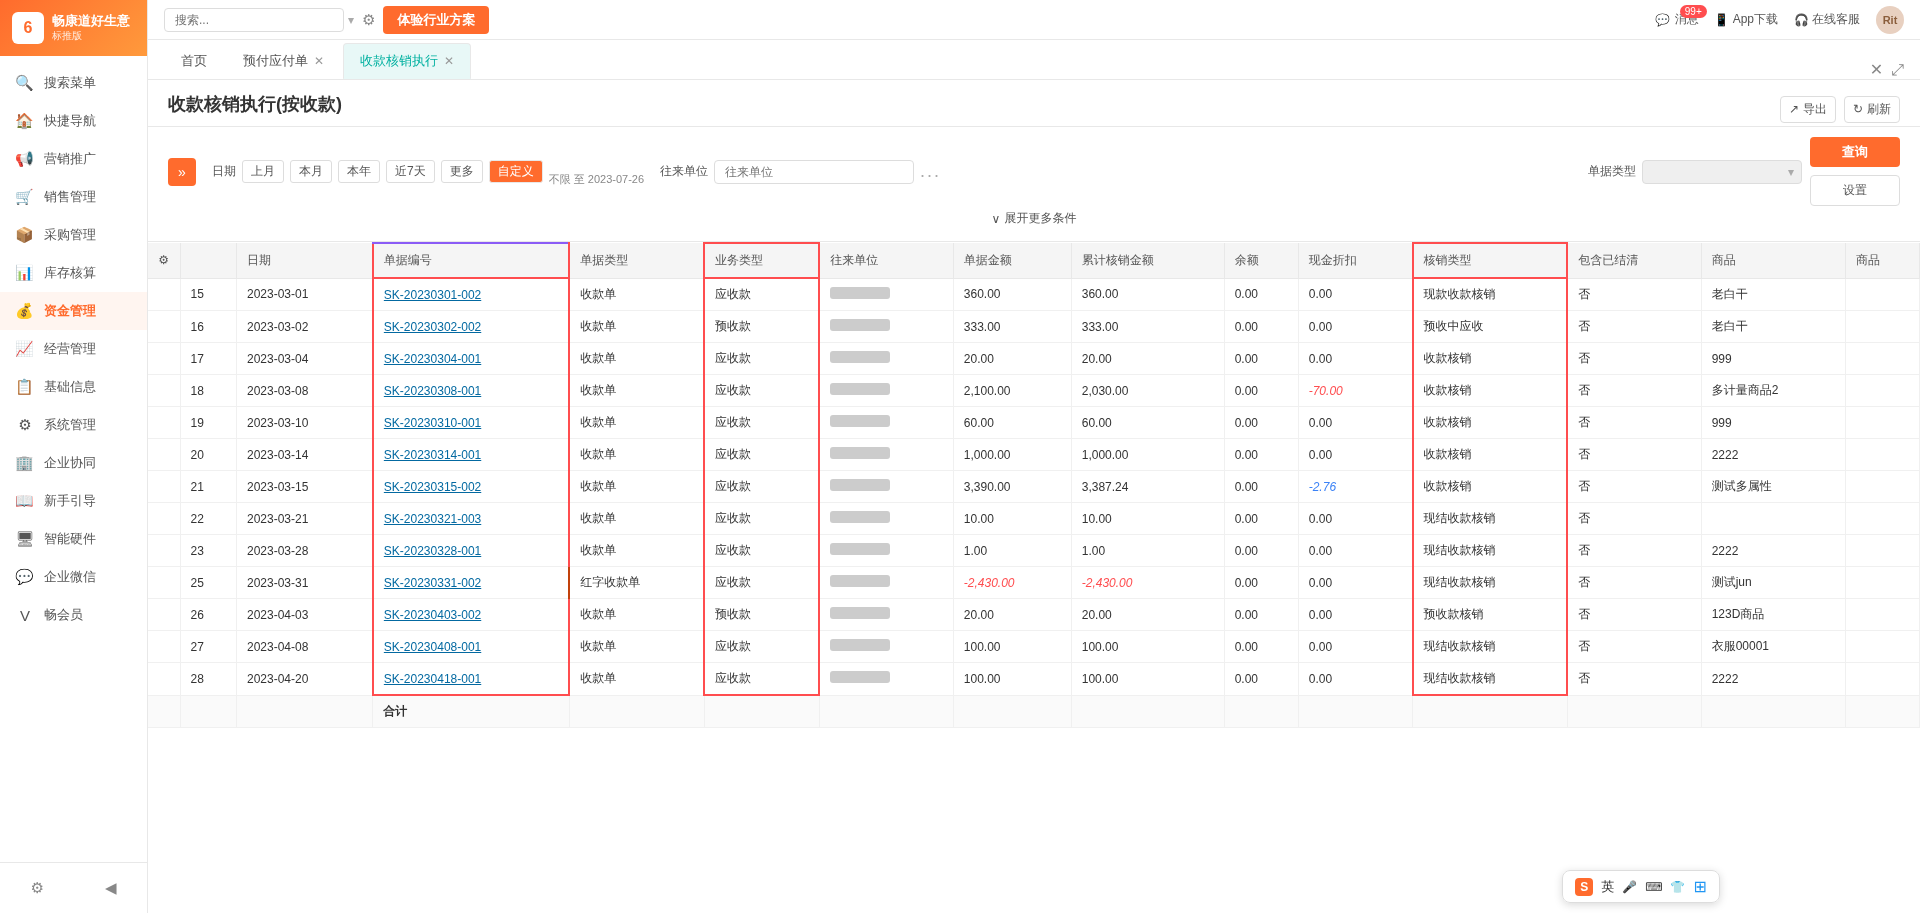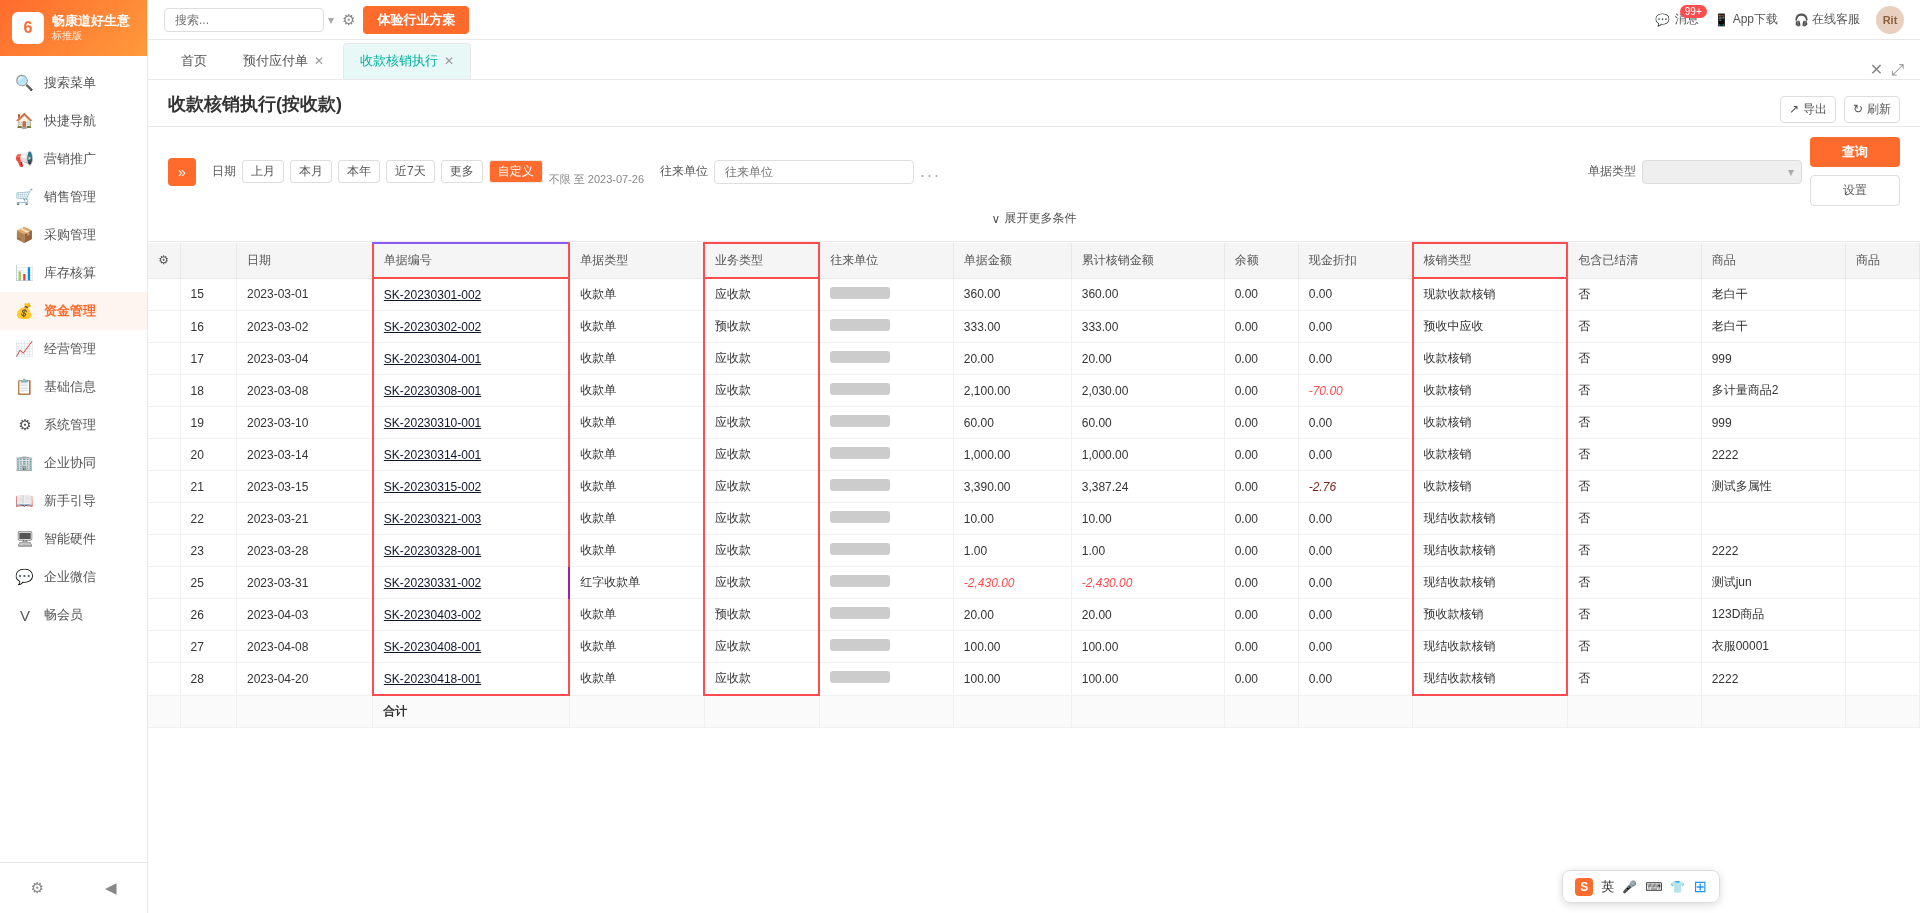--- a/index.html
+++ b/index.html
@@ -67,21 +67,21 @@
     .filter-right-btns { display: flex; flex-direction: column; gap: 4px; min-width: 80px; }
 
     
     .table-container { flex: 1; overflow: auto; background: #fff; margin: 0; }
     table { width: 100%; border-collapse: collapse; font-size: 12px; }
     thead tr { background: #f5f5f5; }
     th { padding: 8px 10px; text-align: left; border-bottom: 1px solid #e8e8e8; border-right: 1px solid #e8e8e8; font-weight: 500; color: #555; white-space: nowrap; }
     td { padding: 7px 10px; border-bottom: 1px solid #f0f0f0; border-right: 1px solid #f0f0f0; color: #333; white-space: nowrap; }
     tr.highlighted td { background: #fff9e8; }
     .col-settings { width: 32px; text-align: center; }
-    .link { color: #0f172a; text-decoration: underline; cursor: pointer; }
+    .link { color: #0369a1; text-decoration: underline; cursor: pointer; }
     .text-red { color: #ff4d4f; font-style: italic; }
     .blurred { background: #ccc; color: transparent; border-radius: 3px; display: inline-block; min-width: 60px; height: 12px; }
     .footer-row td { background: #fafafa; font-weight: bold; border-top: 1px solid #e8e8e8; }
 
     
     .table-container::-webkit-scrollbar { height: 6px; width: 6px; }
     .table-container::-webkit-scrollbar-thumb { background: #ccc; border-radius: 3px; }
 
     
     .input-toolbar { position: fixed; bottom: 10px; right: 10px; background: rgba(255,255,255,0.9); border: 1px solid #ddd; border-radius: 8px; padding: 6px 12px; display: flex; align-items: center; gap: 10px; box-shadow: 0 2px 8px rgba(0,0,0,0.15); z-index: 999; }
@@ -168,21 +168,21 @@
     <div class="sidebar-bottom-btn">⚙</div>
     <div class="sidebar-bottom-btn">◀</div>
   </div>
 </div>
 
 <div class="main">
 
   <div class="header">
     <div class="header-left">
       <div class="header-breadcrumb">
-        <input type="text" class="filter-input" style="width: 160px; color: #3b82f6;" placeholder="搜索...">
+        <input type="text" class="filter-input" style="width: 180px; color: #3b82f6;" placeholder="搜索...">
         <span style="color:#aaa; font-size:12px;">▾</span>
       </div>
       <div class="header-settings">⚙</div>
       <button class="btn-industry">体验行业方案</button>
     </div>
     <div class="header-right">
       <div class="header-msg">
         <span>💬</span>
         <span>消息</span>
         <span class="badge">99+</span>
@@ -407,21 +407,21 @@
       <td></td>
       <td>21</td>
       <td>2023-03-15</td>
       <td style="border-left:2px solid #ff4d4f; border-right:2px solid #ff4d4f;"><span class="link">SK-20230315-002</span></td>
       <td>收款单</td>
       <td style="border-left:2px solid #ff4d4f; border-right:2px solid #ff4d4f;">应收款</td>
       <td><span class="blurred"></span></td>
       <td>3,390.00</td>
       <td>3,387.24</td>
       <td>0.00</td>
-      <td class="text-red" style="color: #7f1d1d;">-2.76</td>
+      <td class="text-red" style="color: #3b82f6;">-2.76</td>
       <td style="border-left:2px solid #ff4d4f; border-right:2px solid #ff4d4f;">收款核销</td>
       <td>否</td>
       <td>测试多属性</td>
       <td></td>
     </tr>
           <tr>
       <td></td>
       <td>22</td>
       <td>2023-03-21</td>
       <td style="border-left:2px solid #ff4d4f; border-right:2px solid #ff4d4f;"><span class="link">SK-20230321-003</span></td>
@@ -451,21 +451,21 @@
       <td>0.00</td>
       <td style="border-left:2px solid #ff4d4f; border-right:2px solid #ff4d4f;">现结收款核销</td>
       <td>否</td>
       <td>2222</td>
       <td></td>
     </tr>
           <tr>
       <td></td>
       <td>25</td>
       <td>2023-03-31</td>
-      <td style="border-left:2px solid #ff4d4f; border-right:2px solid #a21caf;"><span class="link">SK-20230331-002</span></td>
+      <td style="border-left:2px solid #ff4d4f; border-right:2px solid #c2410c;"><span class="link">SK-20230331-002</span></td>
       <td>红字收款单</td>
       <td style="border-left:2px solid #ff4d4f; border-right:2px solid #ff4d4f;">应收款</td>
       <td><span class="blurred"></span></td>
       <td class="text-red" style="color: rgb(255, 77, 79);">-2,430.00</td>
       <td class="text-red" style="color: rgb(255, 77, 79);">-2,430.00</td>
       <td>0.00</td>
       <td>0.00</td>
       <td style="border-left:2px solid #ff4d4f; border-right:2px solid #ff4d4f;">现结收款核销</td>
       <td>否</td>
       <td>测试jun</td>

